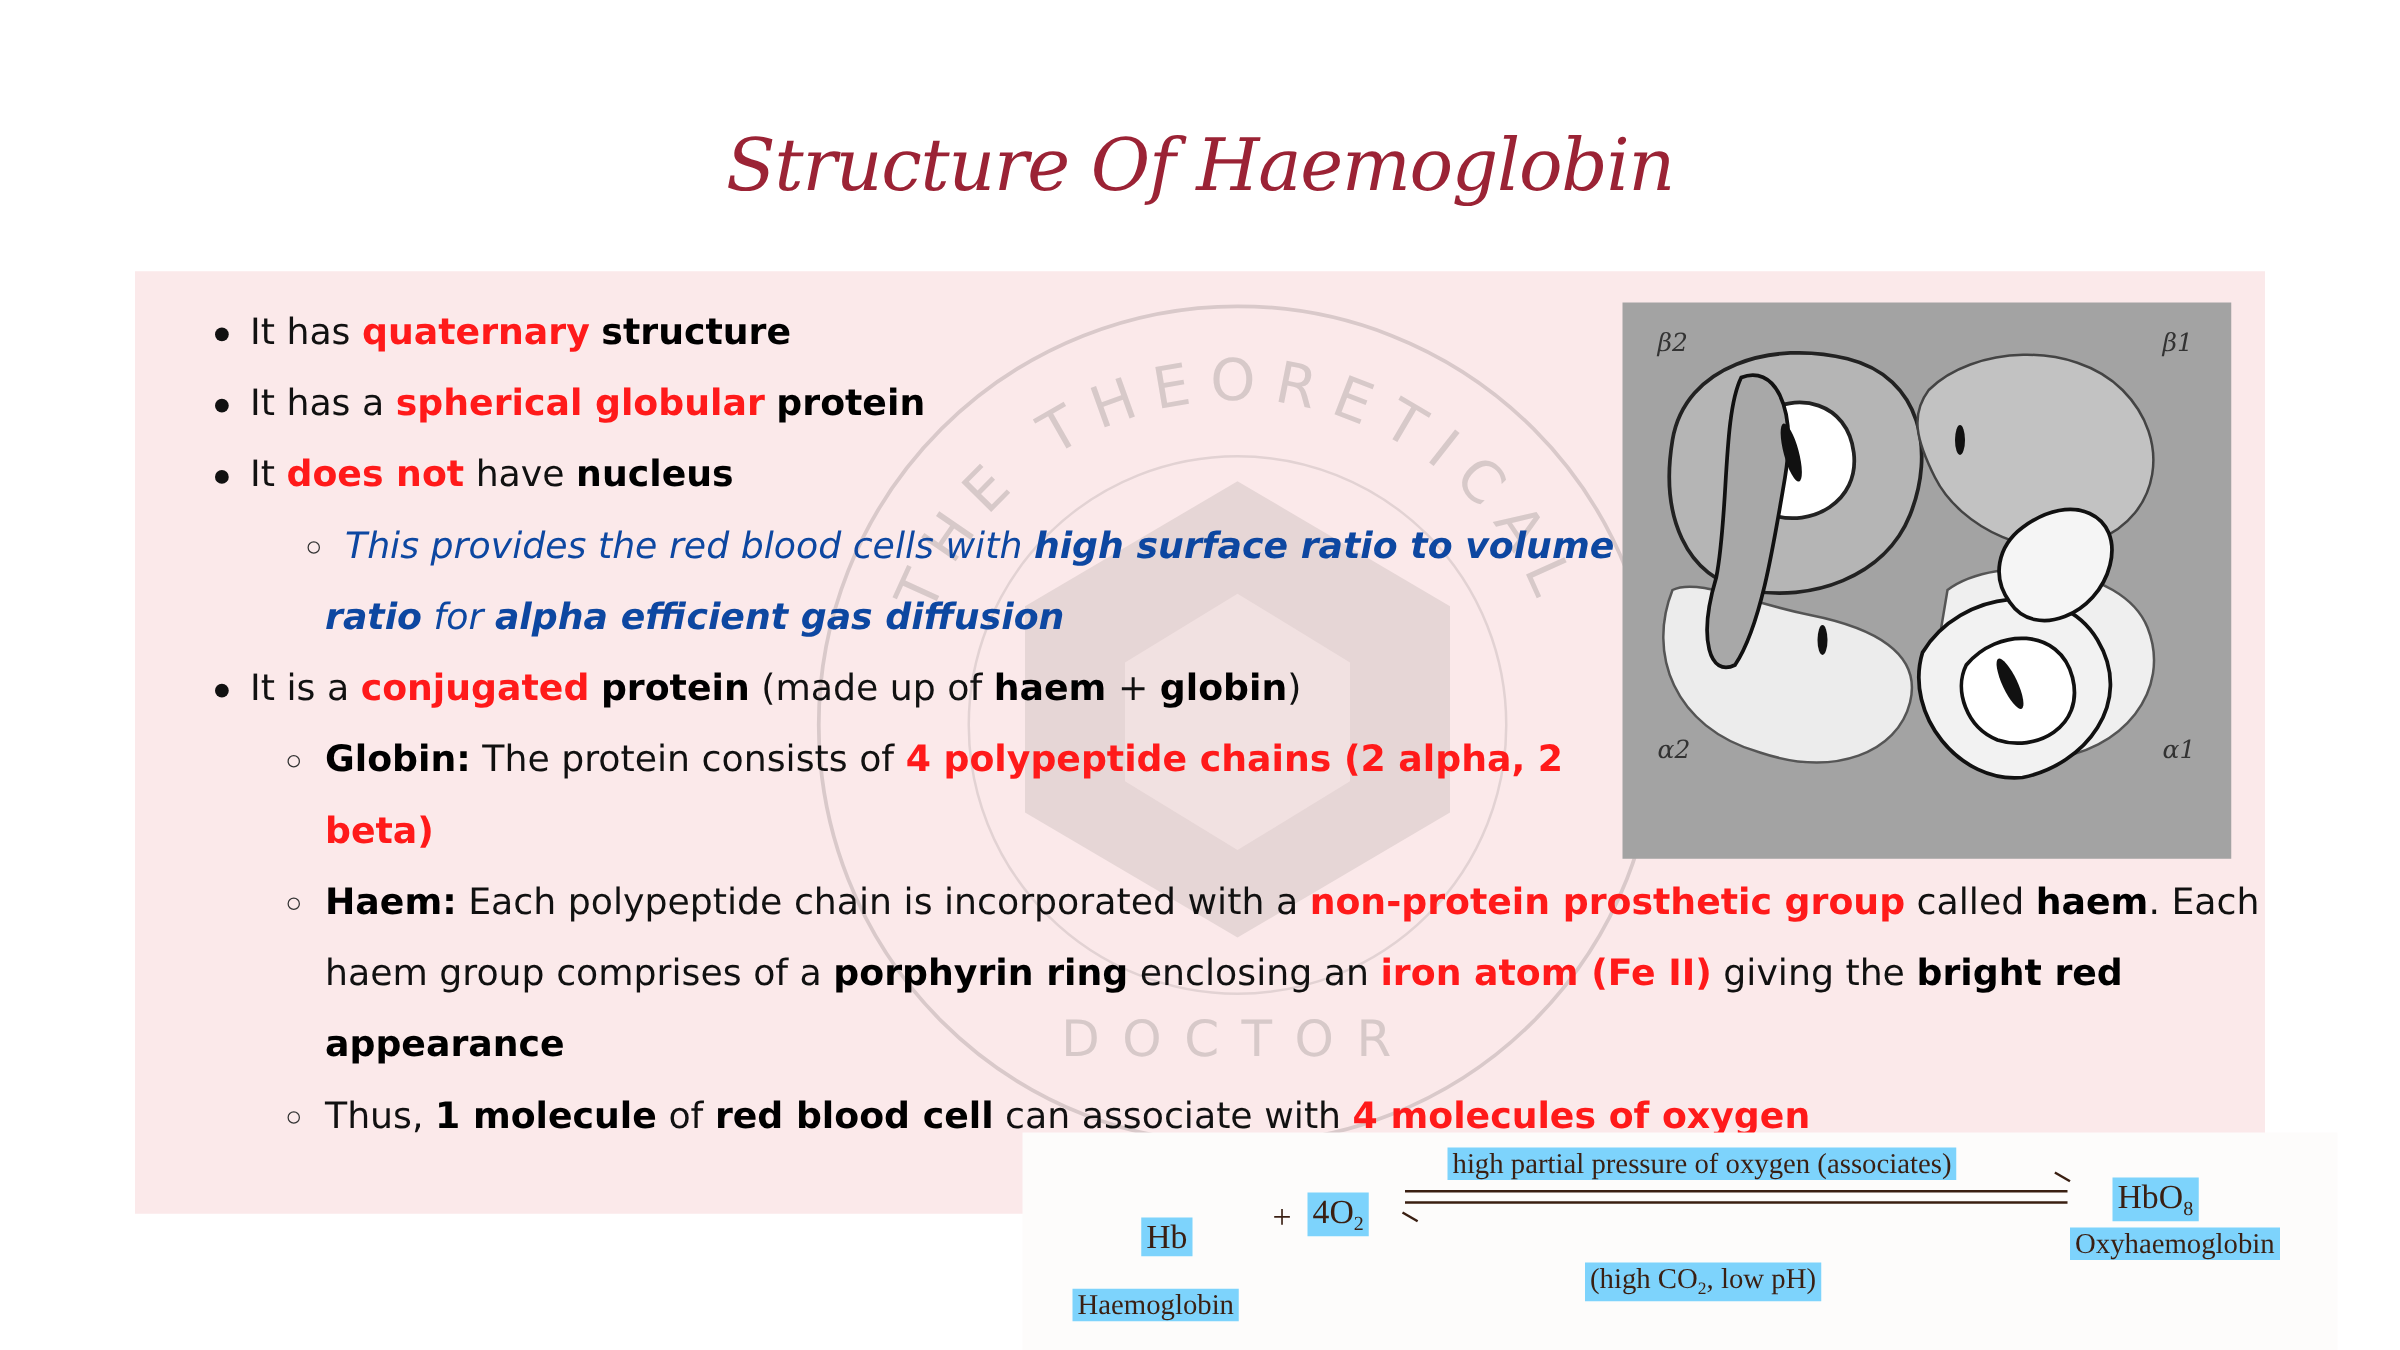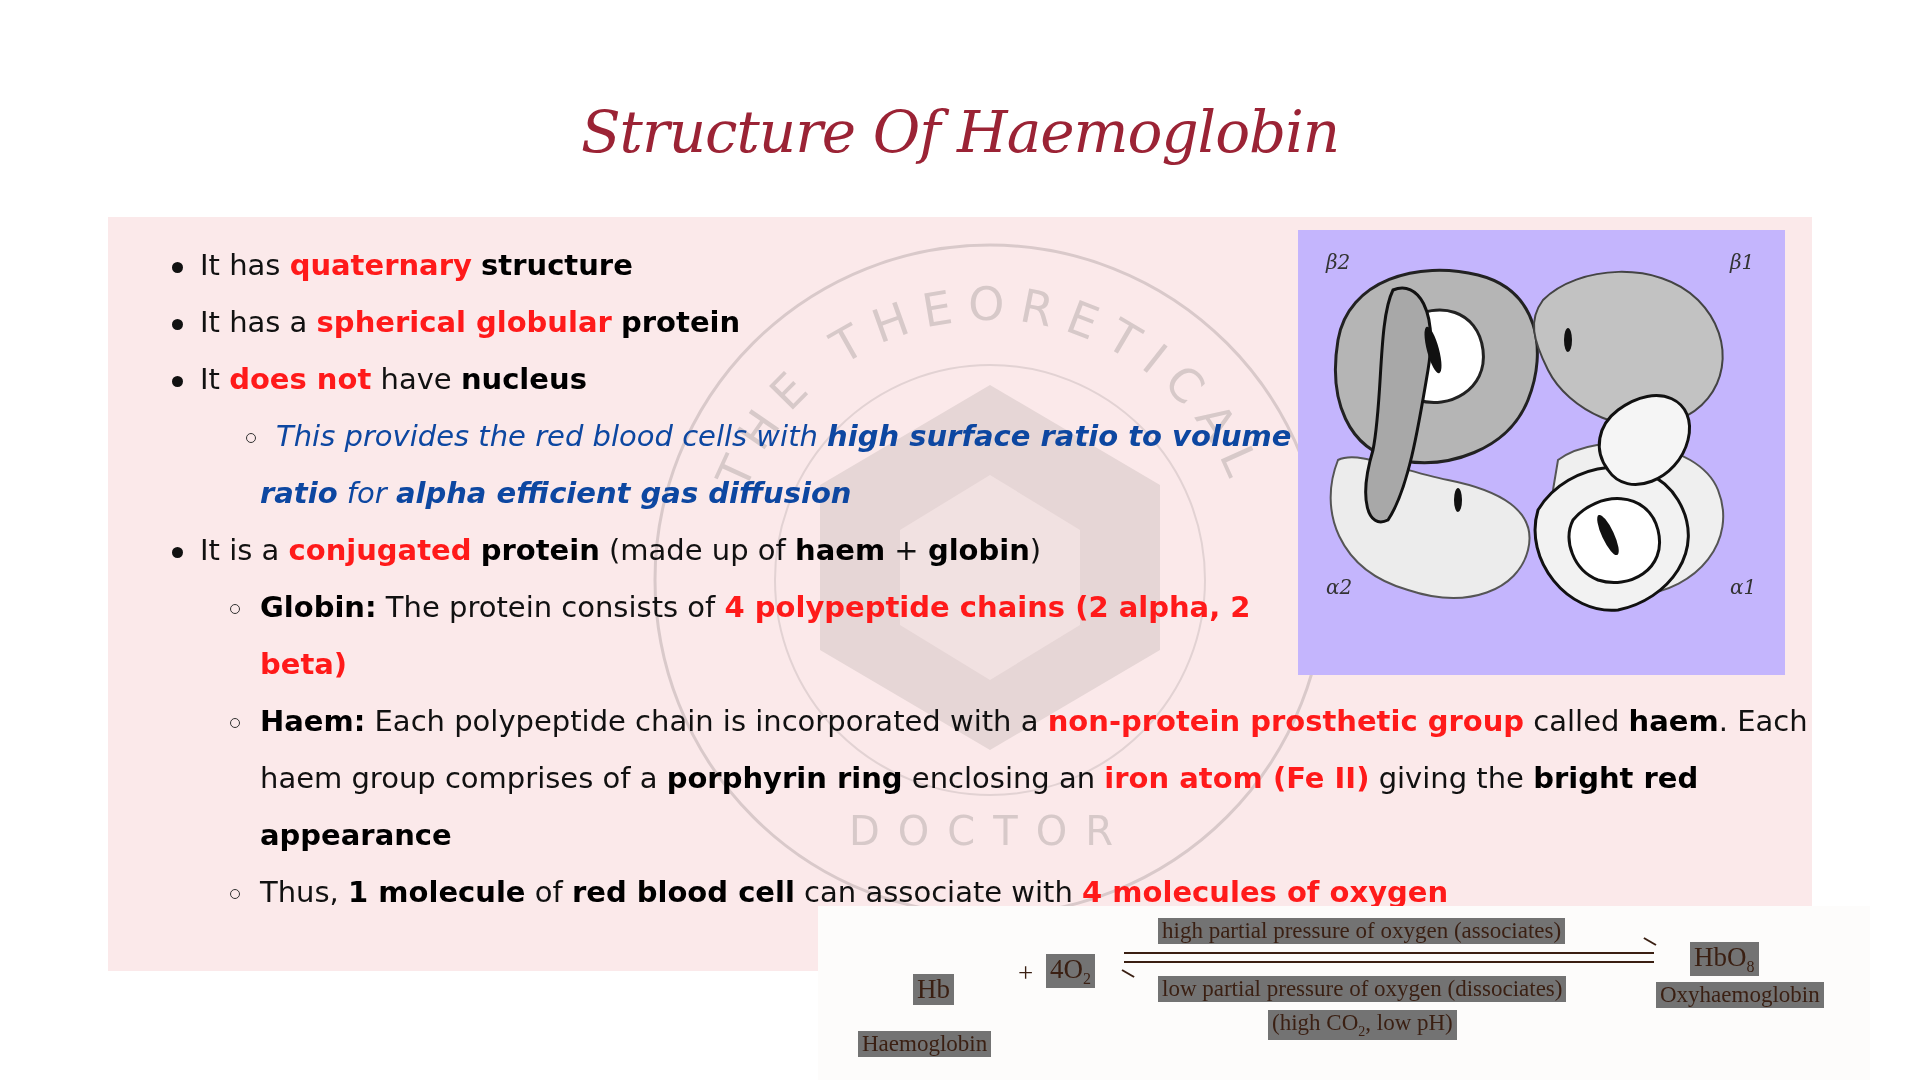--- a/index.html
+++ b/index.html
@@ -17,26 +17,26 @@
   .l2 { left:92px; }
   .bullet { display:inline-block; width:32px; }
   .bullet.dot::before { content:""; display:inline-block; width:11px; height:11px; border-radius:50%;
                          background:#111; vertical-align:middle; margin-left:4px; }
   .bullet.ring::before { content:""; display:inline-block; width:8px; height:8px; border-radius:50%;
                          border:1.5px solid #333; vertical-align:middle; margin-left:2px; }
   .r { color:#ff1a1a; font-weight:bold; }
   .b { font-weight:bold; color:#000;text-align:right; }
   .bl { color:#0d47a1; font-style:italic; }
   .blb { color:#0d47a1; font-style:italic; font-weight:bold; }
-  .figure { position:absolute; left:1298px; top:230px; width:487px; height:445px; background:#c4b5fd; }
+  .figure { position:absolute; left:1298px; top:242px; width:487px; height:445px; background:#a3a3a3; }
   .fig-label { position:absolute; font-family:"DejaVu Serif", serif; font-style:italic; font-size:20px; color:#333; }
   .fig-caption { position:absolute; left:0; width:487px; top:378px; text-align:center; font-family:"Liberation Sans", sans-serif; font-size:22px; color:#222; }
   .equation { position:absolute; left:818px; top:906px; width:1052px; height:174px; background:#fdfcfb; }
   .eq { position:absolute; font-family:"Liberation Serif", serif; font-size:27px; color:#3a1f12; white-space:nowrap; }
-  .hl { background:#737373; padding:0 4px; }
+  .hl { background:#7dd3fc; padding:0 4px; }
   .eq-small { font-size:23px; }
   .arrow-top { position:absolute; left:306px; top:46px; width:530px; height:2px; background:#3a1f12; }
   .arrow-bot { position:absolute; left:306px; top:55px; width:530px; height:2px; background:#3a1f12; }
   .arrow-top::after { content:""; position:absolute; right:-2px; top:-8px; width:14px; height:2px; background:#3a1f12; transform:rotate(30deg); transform-origin:right center; }
   .arrow-bot::before { content:""; position:absolute; left:-2px; top:8px; width:14px; height:2px; background:#3a1f12; transform:rotate(30deg); transform-origin:left center; }
 </style>
 </head>
 <body>
 
 <div class="title">Structure Of Haemoglobin</div>
@@ -132,17 +132,16 @@
 </div>
 
 <div class="equation">
   <span class="eq hl" style="left:95px; top:50px;margin-top:18px;">Hb</span>
   <span class="eq hl eq-small" style="left:40px; top:92px;margin-top:33px;">Haemoglobin</span>
   <span class="eq" style="left:200px; top:52px;">+</span>
   <span class="eq hl" style="left:228px; top:48px;"><span>4O</span><sub style="font-size:16px">2</sub></span>
   <span class="eq hl eq-small" style="left:340px; top:12px;">high partial pressure of oxygen (associates)</span>
   <div class="arrow-top"></div>
   <div class="arrow-bot"></div>
-  <span class="eq hl eq-small" style="left:340px; top:70px;">low partial pressure of oxygen (dissociates)</span>
   <span class="eq hl eq-small" style="left:450px; top:104px;"><span>(high CO</span><sub style="font-size:14px">2</sub><span>, low pH)</span></span>
   <span class="eq hl" style="left:872px; top:36px;"><span>HbO</span><sub style="font-size:16px">8</sub></span>
   <span class="eq hl eq-small" style="left:838px; top:76px;">Oxyhaemoglobin</span>
 </div>
 
 </body></html>

